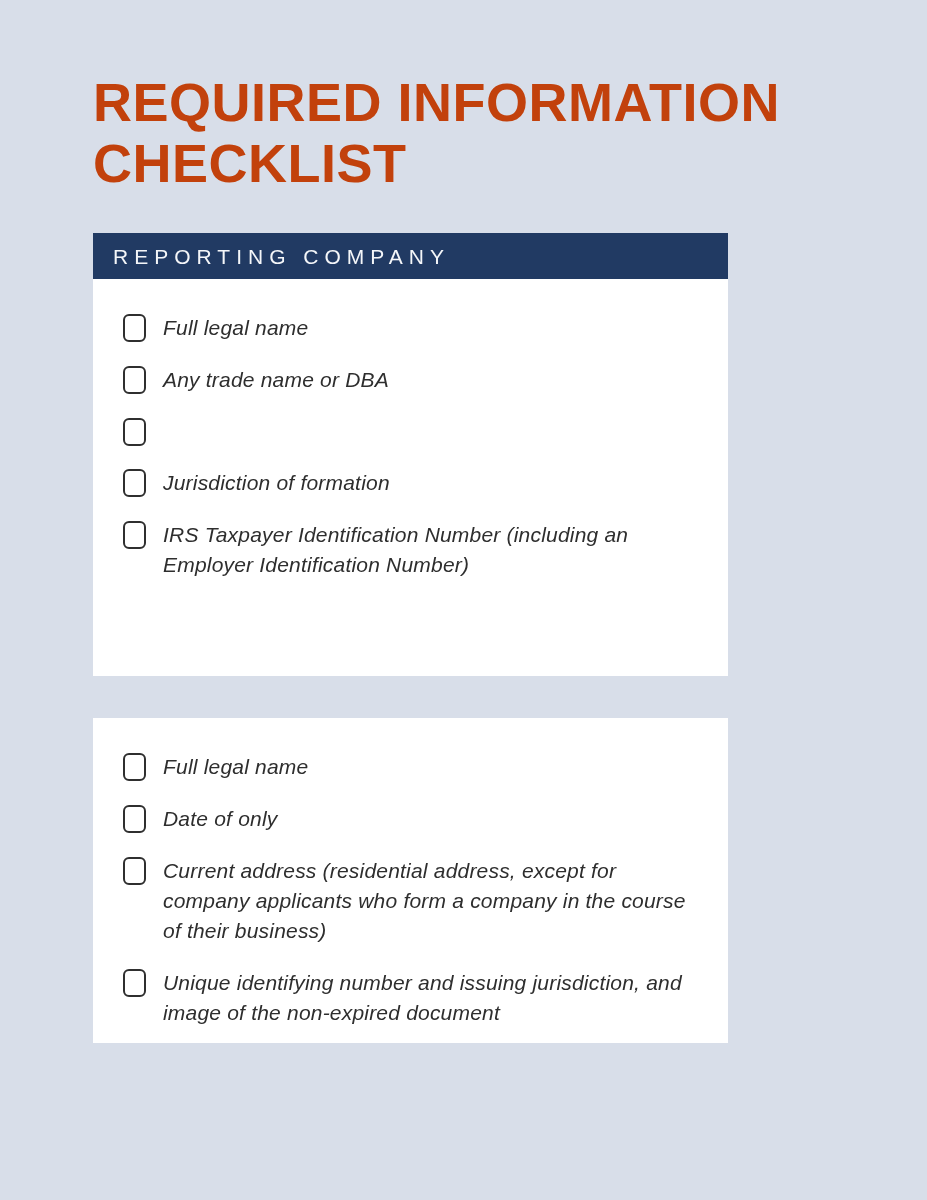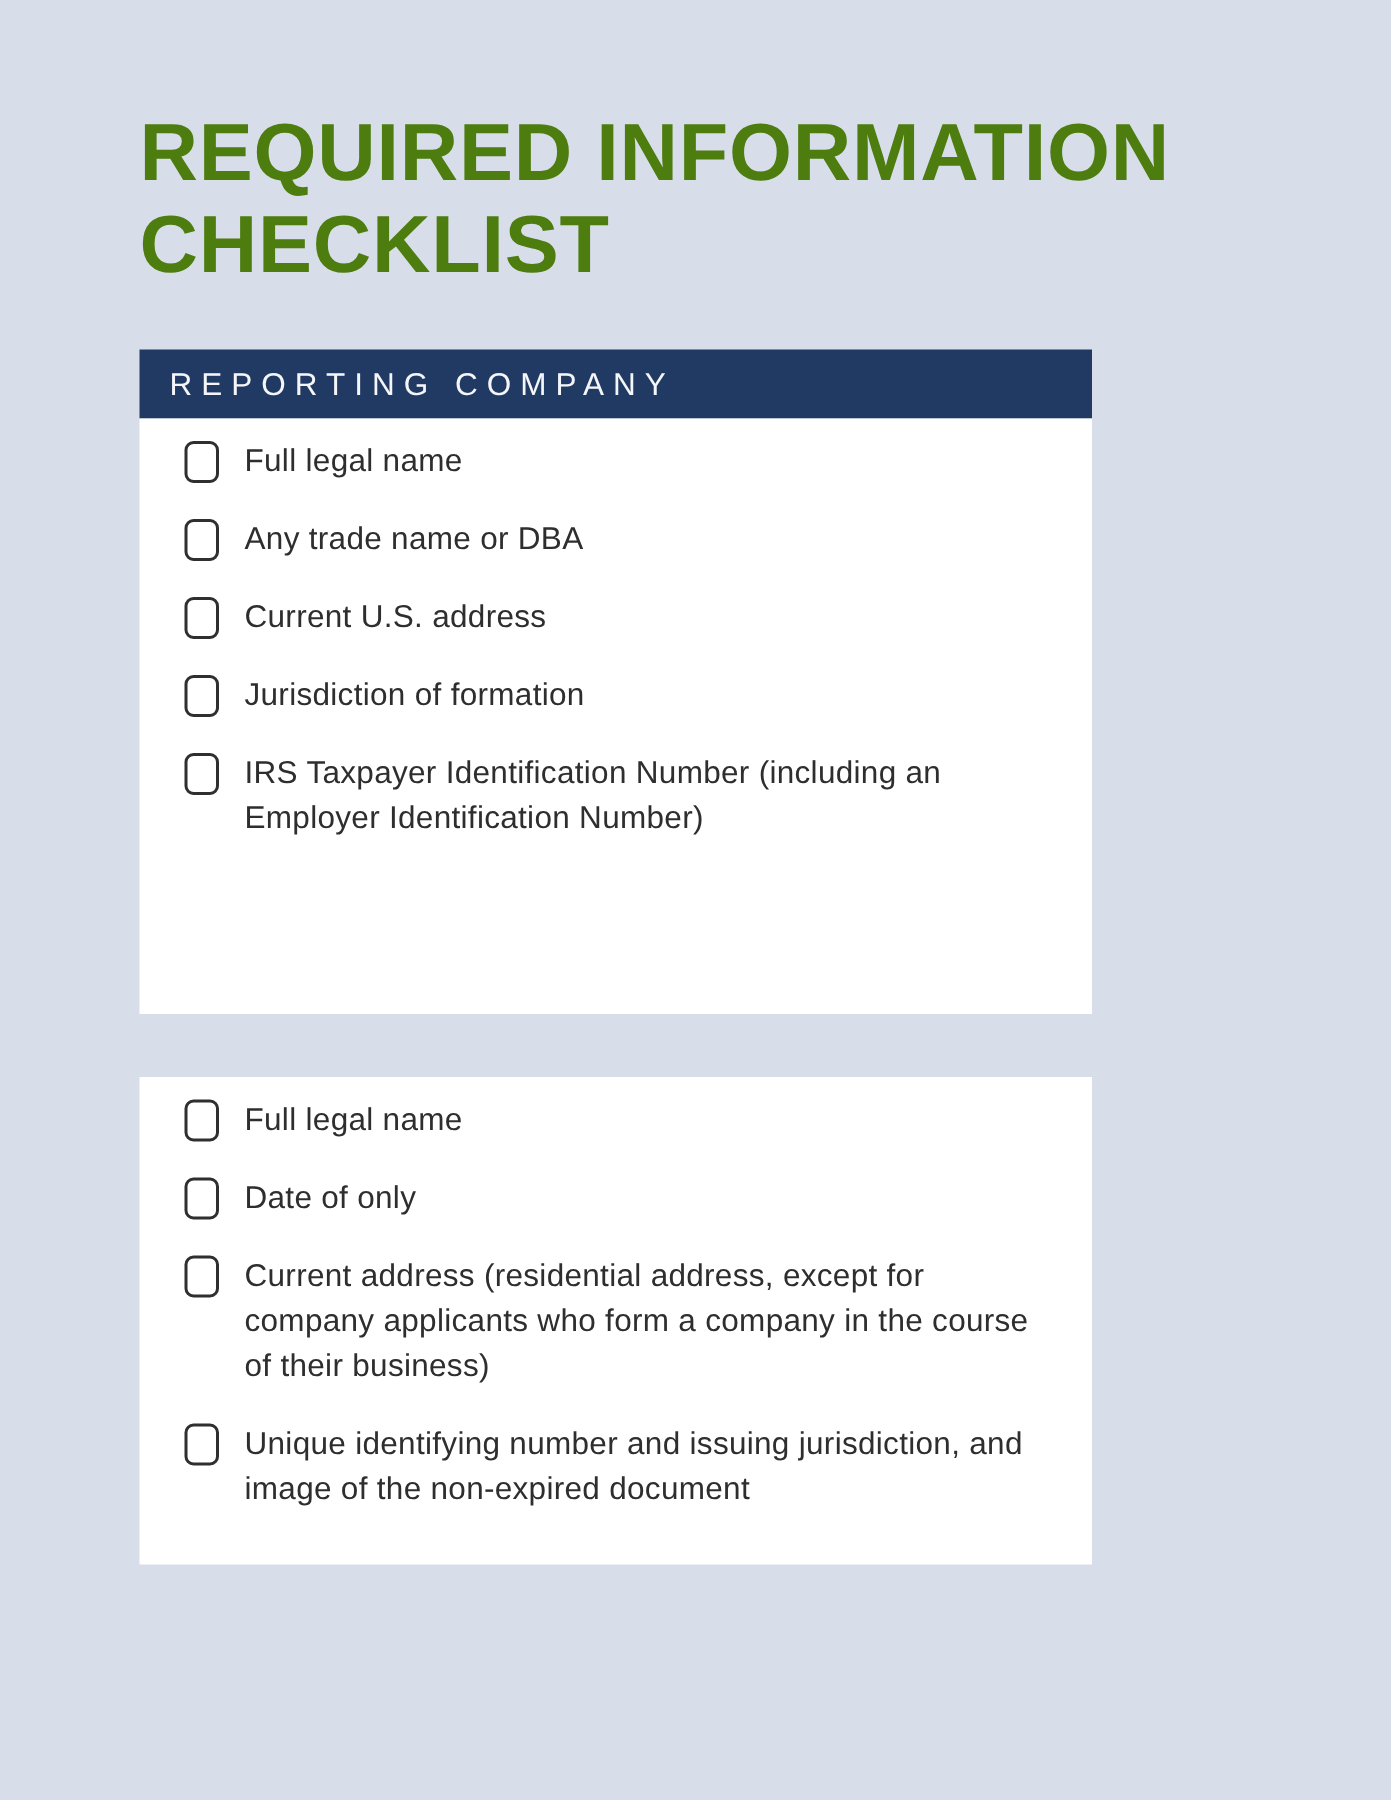--- a/index.html
+++ b/index.html
@@ -23,21 +23,21 @@
 
   .page-title {
     position: absolute;
     left: 93px;
     top: 72px;
     width: 750px;
     font-size: 54px;
     line-height: 1.13;
     font-weight: 800;
     letter-spacing: 0.5px;
-    color: #4d7c0f;
+    color: #c2410c;
   }
 
   .section {
     position: absolute;
     left: 93px;
     width: 635px;
   }
   .section-1 { top: 233px; }
   .section-2 { top: 718px; }
 
@@ -50,21 +50,22 @@
     letter-spacing: 6px;
     font-size: 21px;
     font-weight: 400;
     line-height: 27px;
   }
   .section-1 .section-header { min-height: 46px; }
   .section-2 .section-header { min-height: 81px; }
 
   .section-body {
     background: #ffffff;
-    padding: 14px 40px 10px 30px;
+    padding: 34px 40px 10px 30px;
+    font-style: italic;
   }
   .section-1 .section-body { height: 397px; }
   .section-2 .section-body { height: 325px; }
 
   .check-item {
     display: flex;
     align-items: flex-start;
     margin-bottom: 22px;
   }
 
@@ -105,21 +106,20 @@
     <span class="check-label">Full legal name</span>
   </div>
 
   <div class="check-item">
     <span class="checkbox"></span>
     <span class="check-label">Any trade name or DBA</span>
   </div>
 
   <div class="check-item">
     <span class="checkbox"></span>
-    <span class="check-label">Current U.S. address</span>
   </div>
 
   <div class="check-item">
     <span class="checkbox"></span>
     <span class="check-label">Jurisdiction of formation</span>
   </div>
 
 
   <div class="check-item">
     <span class="checkbox"></span>

